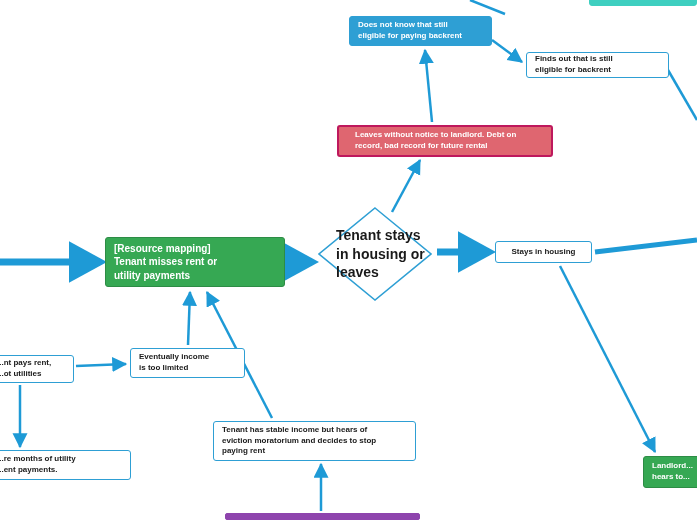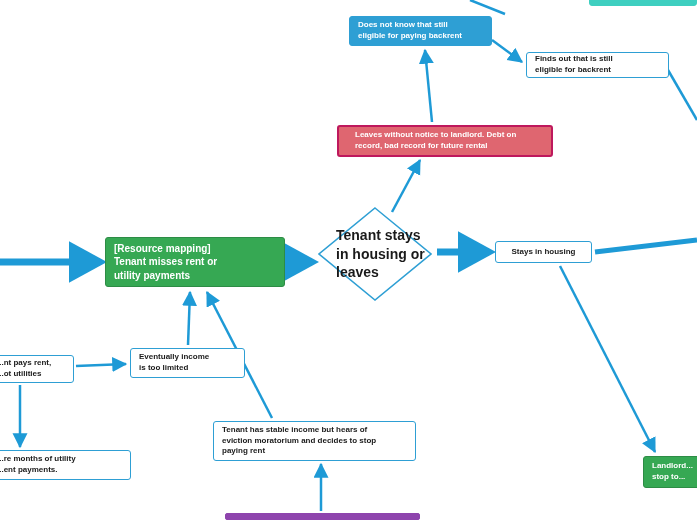--- a/index.html
+++ b/index.html
@@ -197,20 +197,20 @@
   </div>
 
   <div class="node node-white" style="left:213px; top:421px; width:203px; height:40px;">
     <span>Tenant has stable income but hears of
 eviction moratorium and decides to stop
 paying rent</span>
   </div>
 
   <div class="node node-green" style="left:643px; top:456px; width:70px; height:32px; font-size:8px;">
     <span>Landlord...
-stop to...</span>
+hears to...</span>
   </div>
 
   <div class="node node-purple-bar" style="left:225px; top:513px; width:195px; height:7px;">
     <span></span>
   </div>
 
 </div>
 
 </body></html>

